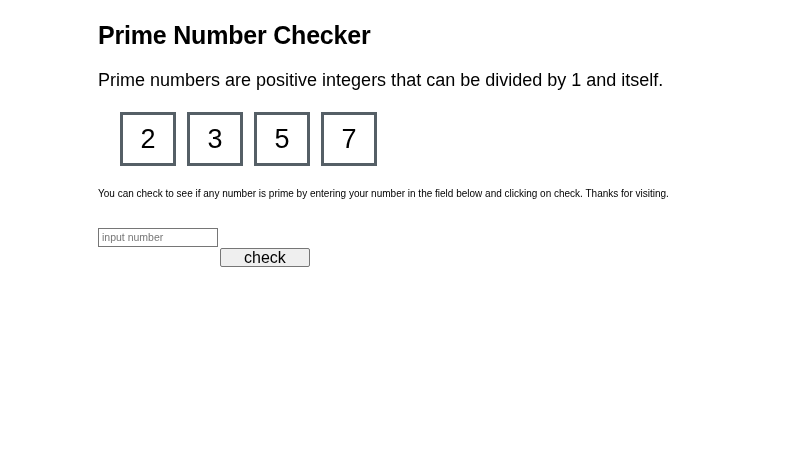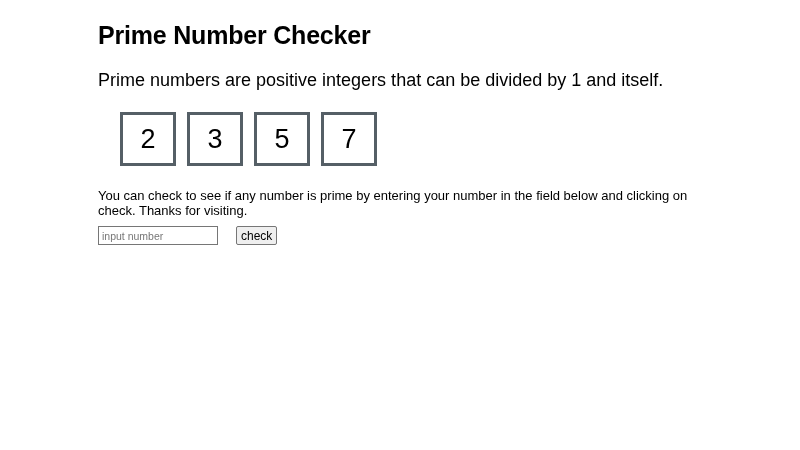--- a/index.html
+++ b/index.html
@@ -46,55 +46,56 @@
     height: 48px;
     padding: 0 10px;
     display: flex;
     align-items: center;
     justify-content: center;
     font-size: 27px;
     line-height: 1;
     color: #000;
   }
   .closing {
-    font-size: 13px;
+    font-size: 10px;
     margin: 0 0 8px 0;
     max-width: 640px;
   }
   .form-row {
     display: flex;
     align-items: center;
-    gap: 18px;
+    gap: 2px;
     margin-top: 6px;
   }
   .num-input {
     width: 112px;
     height: 15px;
     font-family: "Liberation Sans", sans-serif;
     font-size: 10.5px;
     padding: 1px 3px;
     border: 1px solid #767676;
     background: #ffffff;
     color: #000;
     box-sizing: content-box;
   }
   .num-input::placeholder {
     color: #777777;
   }
   .check-btn {
     font-family: "Liberation Sans", sans-serif;
-    font-size: 12px;
-    padding: 1px 4px;
+    font-size: 16px;
+    padding: 1px 23px;
     border: 1px solid #767676;
     background: #efefef;
     color: #000;
     border-radius: 2px;
     height: 19px;
     line-height: 1;
     cursor: pointer;
+    margin-top: 41px;
   }
 </style>
 </head>
 <body>
 
 <div class="page">
 
   <h1 class="page-title">Prime Number Checker</h1>
 
   <p class="para">Prime numbers are positive integers that can be divided by 1 and itself.</p>

